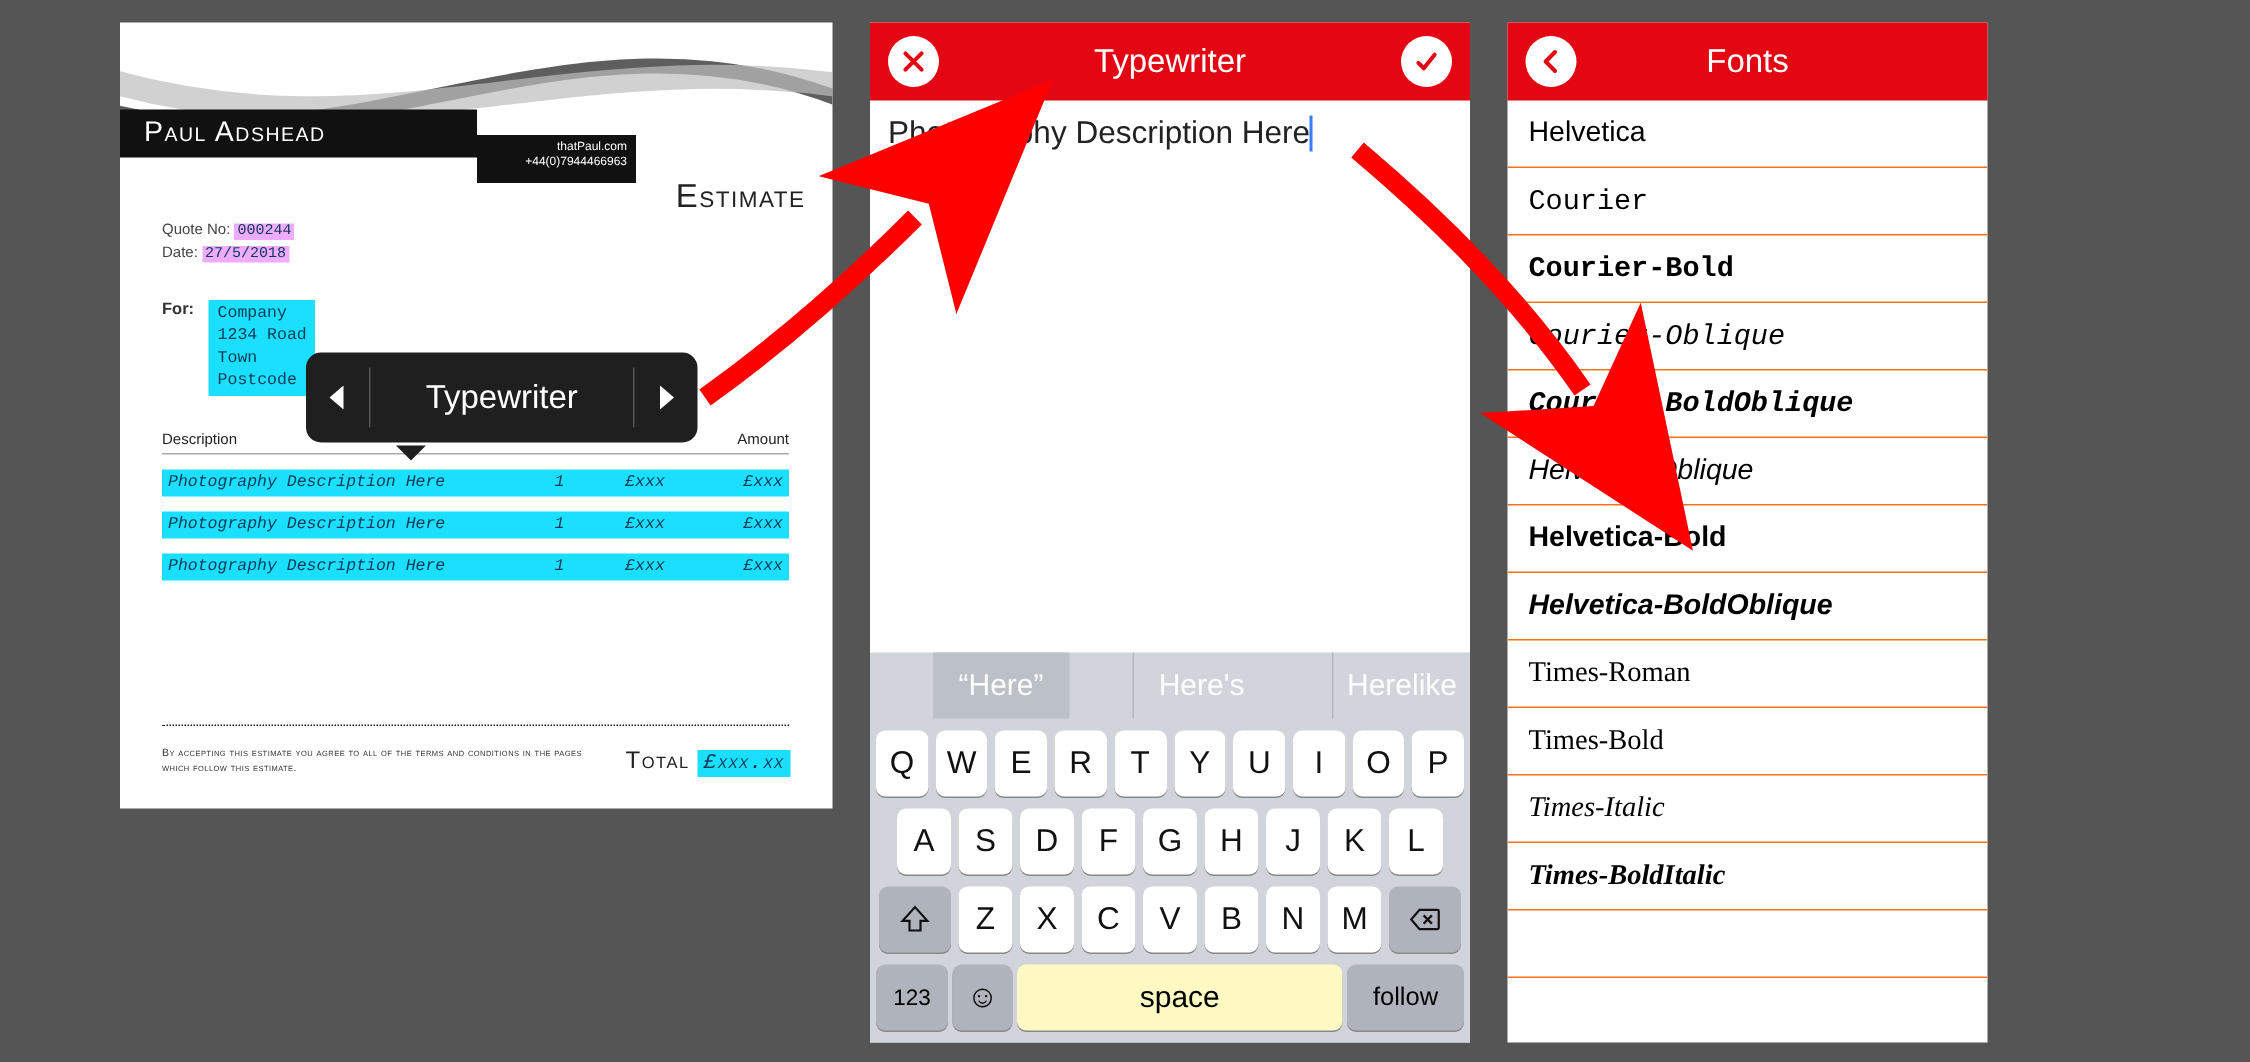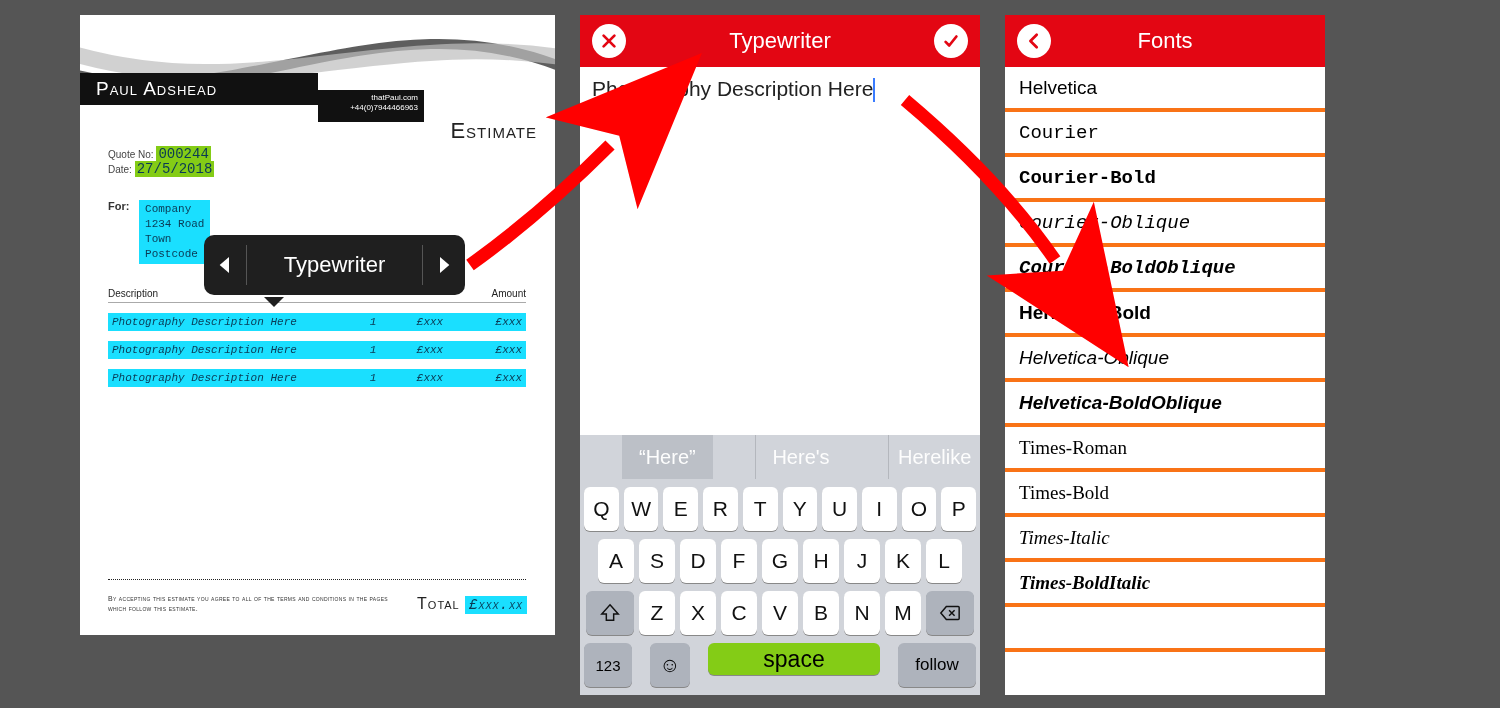--- a/index.html
+++ b/index.html
@@ -1,27 +1,27 @@
 <!DOCTYPE html>
 <html><head>
 <meta charset="utf-8">
 <style>
   * { box-sizing: border-box; margin: 0; padding: 0; }
   html, body { width: 1500px; height: 708px; background: #555; font-family: -apple-system, HelveticaNeue, Helvetica, Arial, sans-serif; }
   .stage { position: relative; width: 1500px; height: 708px; }
 
   
-  .panel1 { position: absolute; left: 80px; top: 15px; width: 475px; height: 620px; background: #fff; overflow: hidden; }
+  .panel1 { position: absolute; left: 80px; top: 15px; width: 475px; height: 524px; background: #fff; overflow: hidden; }
   .swoosh { position:absolute; inset:0; }
   .swoosh path { fill: none; }
   .name-banner { position:absolute; left:0; top:58px; width:238px; height:32px; background:#111; color:#fff; font-size:19px; letter-spacing:1px; padding-left:16px; line-height:32px; font-variant:small-caps; }
   .contact-banner { position:absolute; left:238px; top:75px; width:106px; height:32px; background:#111; color:#fff; font-size:8px; text-align:right; padding:3px 6px 0 0; line-height:1.3; }
   .est-title { position:absolute; right:18px; top:103px; font-size:22px; letter-spacing:1px; color:#222; font-variant:small-caps; font-weight:500; }
   .meta { position:absolute; left:28px; top:132px; width:300px; font-size:10px; color:#444; line-height:14px; }
-  .meta .hl { background:#84cc16; color:#0a3a55; font-family:"Courier New",monospace; font-size:14px; padding:0 2px; }
+  .meta .hl { background:#f0abfc; color:#0a3a55; font-family:"Courier New",monospace; font-size:10px; padding:0 2px; }
   .for-block { position:absolute; left:28px; top:185px; font-size:11px; color:#333; }
   .for-block .lbl { display:inline-block; vertical-align:top; width:28px; font-weight:bold; }
   .for-block .addr { display:inline-block; vertical-align:top; background:#1adfff; font-family:"Courier New",monospace; font-size:11px; color:#0a3a55; padding:2px 6px; line-height:15px; }
   .tbl { position:absolute; left:28px; top:273px; width:418px; }
   .tbl-head { display:flex; font-size:10px; color:#222; border-bottom:1px solid #aaa; padding-bottom:3px;gap:40px; }
   .col-desc { flex:1; }
   .col-q { width:50px; text-align:center; }
   .col-r { width:64px; text-align:center; }
   .col-a { width:64px; text-align:right; }
   .tbl-row { display:flex; margin-top:10px; font-size:11px; }
@@ -48,30 +48,30 @@
   .cursor { display:inline-block; width:0; border-right:2px solid #3a7cff; height:24px; vertical-align:middle;}
   .kb { background:#d1d4da; }
   .suggest { display:flex; height:44px;}
   .suggest > div { flex:1; display:flex; align-items:center; justify-content:center; font-size:20px; color:#fdfdfd;margin-left:42px;}
   .suggest > div:first-child{ background:#bcc0c7;}
   .suggest > div + div { border-left:1px solid #b4b7bd;}
   .krow { display:flex; padding:8px 4px 0 4px; gap:5px; justify-content:center;}
   .key { flex:1; max-width:36px; height:44px; background:#fff; border-radius:6px; box-shadow:0 1px 0 #888; display:flex; align-items:center; justify-content:center; font-size:21px; color:#111;}
   .key.fn { background:#aeb3bc; max-width:48px; flex:1.3;}
   .key.fn svg{ width:22px; height:22px;}
-  .bottomrow { display:flex; padding:8px 4px 8px 4px; gap:18px;}
+  .bottomrow { display:flex; padding:8px 4px 8px 4px; gap:3px;}
   .bottomrow .key123{ width:48px; height:44px; background:#aeb3bc; border-radius:6px; box-shadow:0 1px 0 #888; display:flex;align-items:center;justify-content:center; font-size:15px;}
   .bottomrow .emoji{ width:40px; height:44px; background:#aeb3bc; border-radius:6px; box-shadow:0 1px 0 #888; display:flex;align-items:center;justify-content:center; font-size:21px;}
-  .bottomrow .space{ flex:1; height:32px; background:#84cc16; border-radius:6px; box-shadow:0 1px 0 #888; display:flex;align-items:center;justify-content:center; font-size:23px;}
+  .bottomrow .space{ flex:1; height:44px; background:#fef9c3; border-radius:6px; box-shadow:0 1px 0 #888; display:flex;align-items:center;justify-content:center; font-size:20px;}
   .bottomrow .return{ width:78px; height:44px; background:#aeb3bc; border-radius:6px; box-shadow:0 1px 0 #888; display:flex;align-items:center;justify-content:center; font-size:17px;}
 
   
   .panel3 { position:absolute; left:1005px; top:15px; width:320px; height:680px; background:#fff; display:flex; flex-direction:column;}
   .fontlist { flex:1; overflow:hidden; }
-  .fontrow { height:45px; border-bottom:4px solid #f97316; display:flex; align-items:center; padding:0 14px; font-size:19px;}
+  .fontrow { height:45px; border-bottom:1px solid #f97316; display:flex; align-items:center; padding:0 14px; font-size:19px;}
 
   
   .annot { position:absolute; left:0; top:0; pointer-events:none; }
 </style>
 </head>
 <body>
 
 <div class="stage">
 
   <div class="panel1">
@@ -243,22 +243,22 @@
       </div>
       <span>Fonts</span>
       <span style="width:34px"></span>
     </div>
     <div class="fontlist" id="fontlist">
         <div class="fontrow" style="font-family:Helvetica,Arial,sans-serif">Helvetica</div>
         <div class="fontrow" style="font-family:'Courier New',monospace">Courier</div>
         <div class="fontrow" style="font-family:'Courier New',monospace;font-weight:bold">Courier-Bold</div>
         <div class="fontrow" style="font-family:'Courier New',monospace;font-style:italic">Courier-Oblique</div>
         <div class="fontrow" style="font-family:'Courier New',monospace;font-weight:bold;font-style:italic">Courier-BoldOblique</div>
+        <div class="fontrow" style="font-family:Helvetica,Arial,sans-serif;font-style:italic">Helvetica-Oblique</div>
         <div class="fontrow" style="font-family:Helvetica,Arial,sans-serif;font-weight:bold">Helvetica-Bold</div>
-        <div class="fontrow" style="font-family:Helvetica,Arial,sans-serif;font-style:italic">Helvetica-Oblique</div>
         <div class="fontrow" style="font-family:Helvetica,Arial,sans-serif;font-weight:bold;font-style:italic">Helvetica-BoldOblique</div>
         <div class="fontrow" style="font-family:'Times New Roman',serif">Times-Roman</div>
         <div class="fontrow" style="font-family:'Times New Roman',serif;font-weight:normal">Times-Bold</div>
         <div class="fontrow" style="font-family:'Times New Roman',serif;font-style:italic">Times-Italic</div>
         <div class="fontrow" style="font-family:'Times New Roman',serif;font-weight:bold;font-style:italic">Times-BoldItalic</div>
         <div class="fontrow"></div>
       </div>
   </div>
 
   <svg class="annot" width="1500" height="708">

